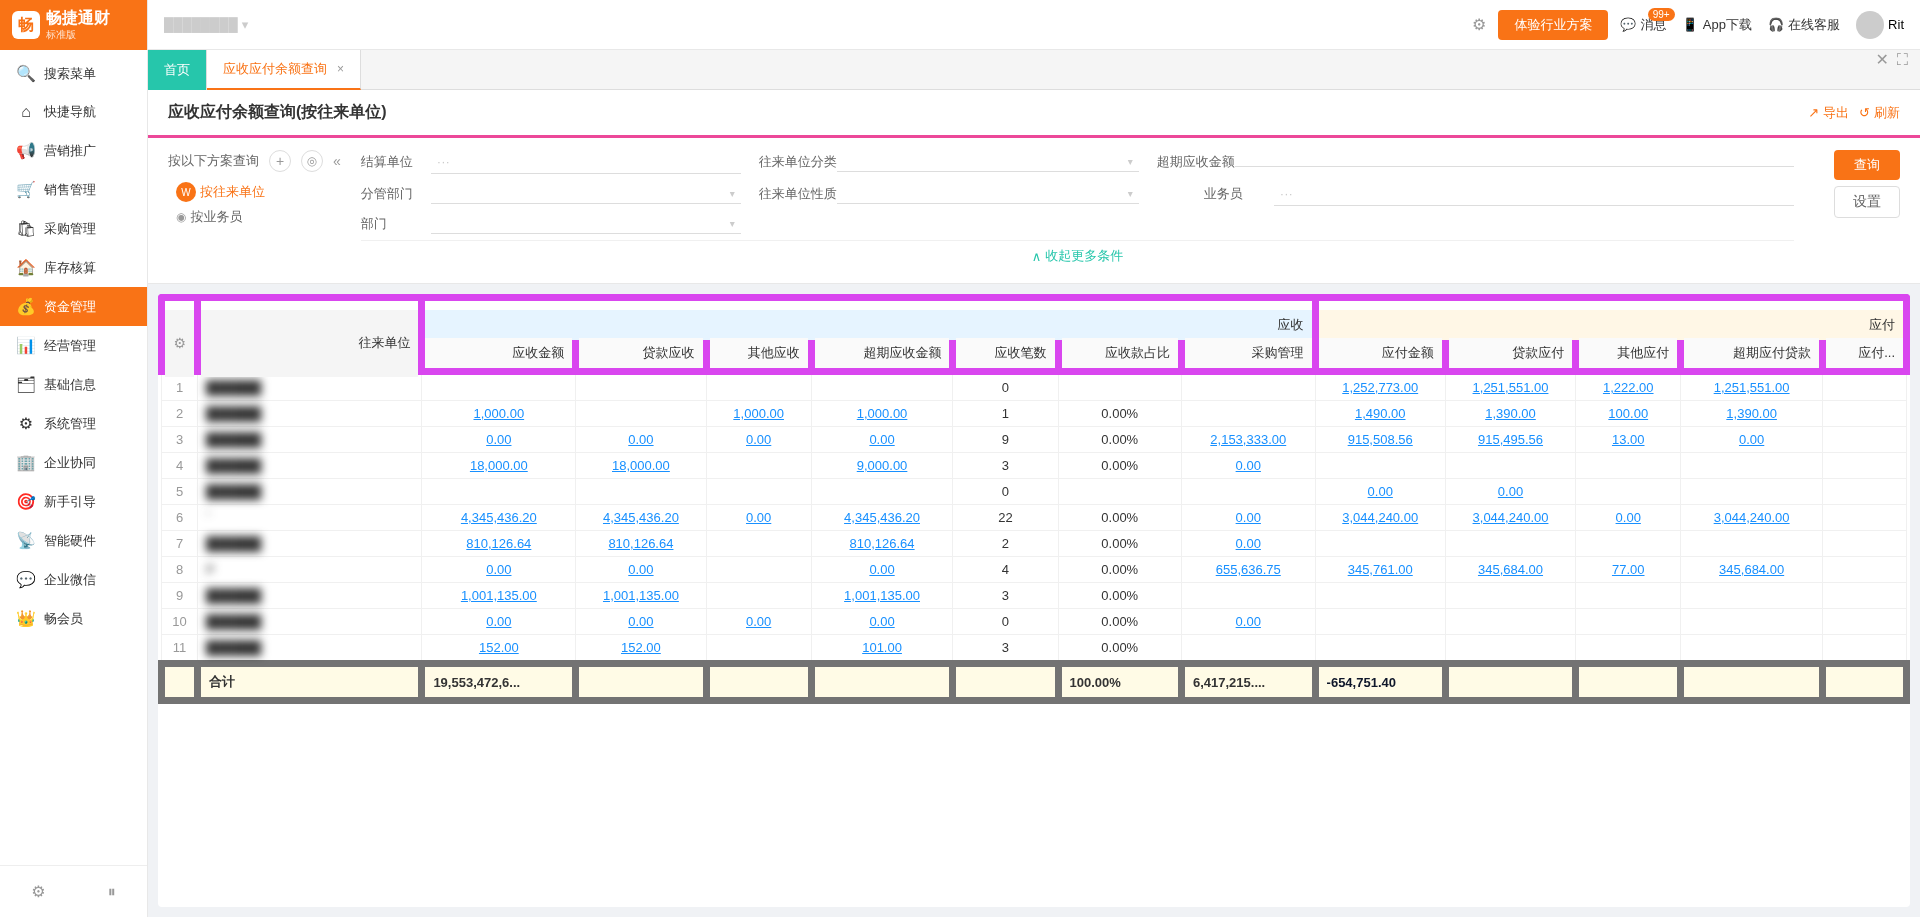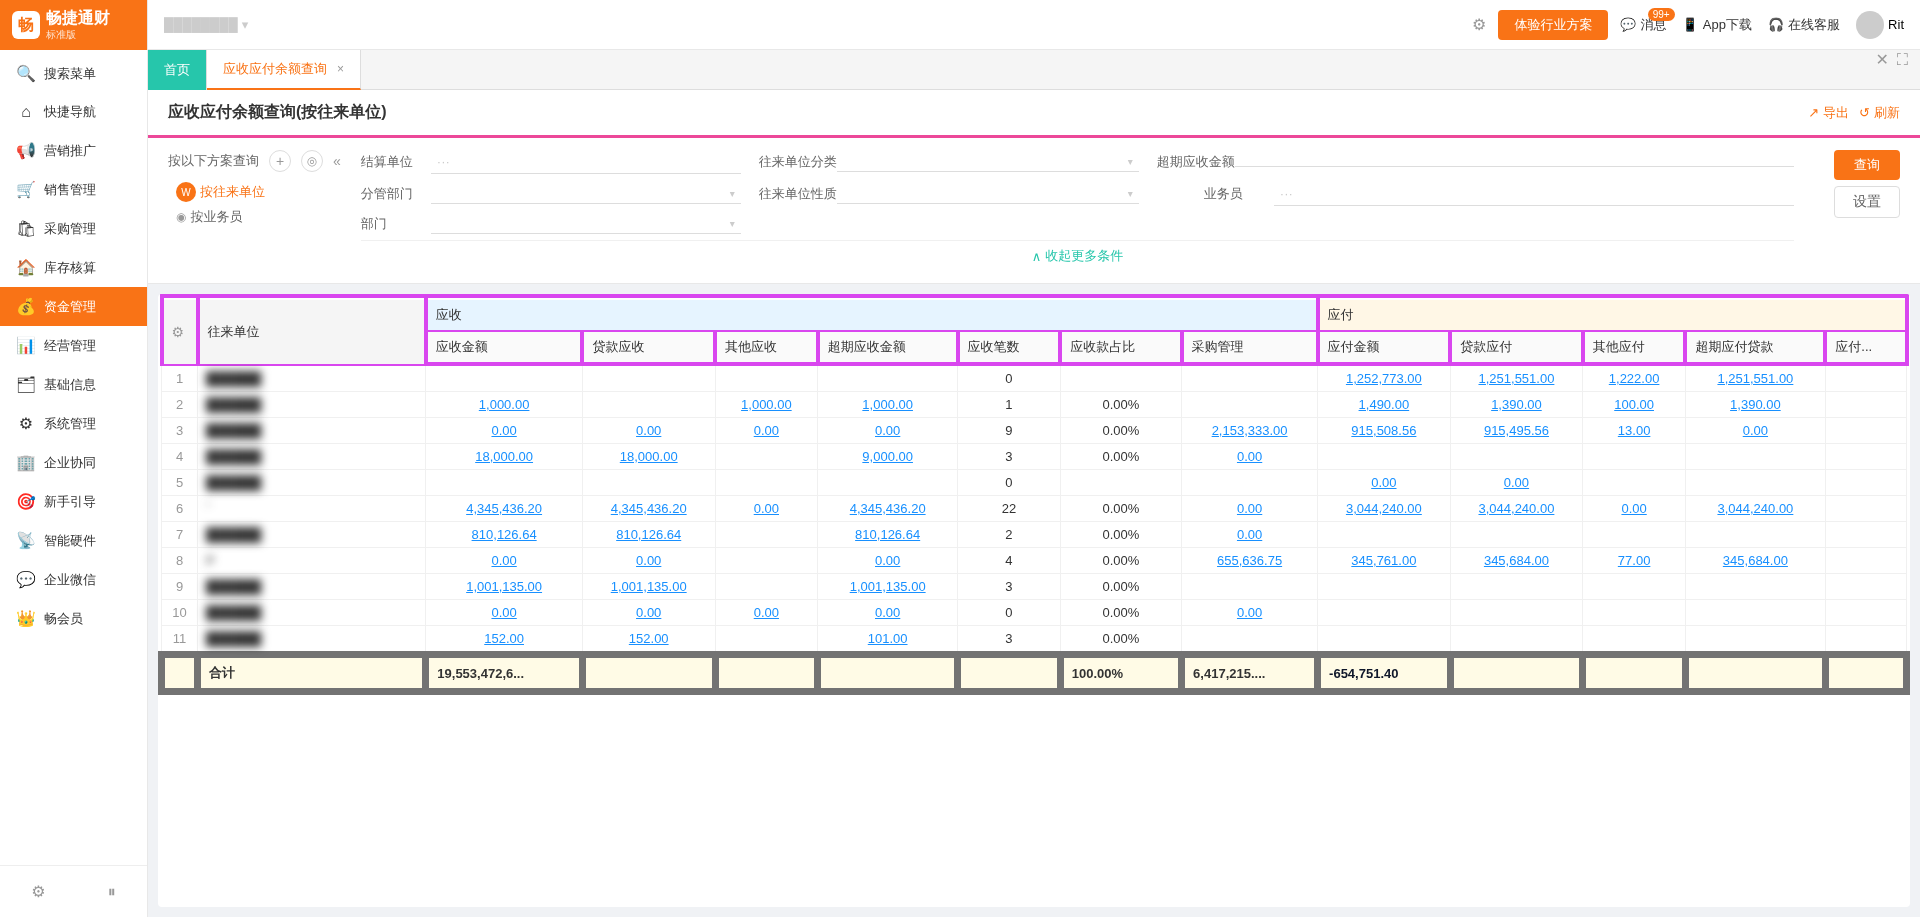--- a/index.html
+++ b/index.html
@@ -77,21 +77,21 @@
     .filter-collapse-more { display: flex; align-items: center; justify-content: center; gap: 4px; color: #26c6ab; cursor: pointer; font-size: 13px; padding: 6px; border-top: 1px solid #f0f0f0; margin-top: 6px; }
 
     
     .query-btn-area { display: flex; flex-direction: column; gap: 6px; padding-left: 20px; }
     .btn-query { background: #f97316; color: #fff; border: none; padding: 6px 20px; border-radius: 4px; cursor: pointer; font-size: 13px; }
     .btn-settings { background: #fff; color: #666; border: 1px solid #ddd; padding: 6px 16px; border-radius: 4px; cursor: pointer; font-size: 14px; }
 
     
     .table-area { flex: 1; overflow: auto; background: #fff; margin: 10px; border-radius: 4px; }
     table { width: 100%; border-collapse: collapse; font-size: 12px; }
-    thead tr th { background: #fafafa; border: 4px solid #d946ef; padding: 6px 8px; text-align: left; color: #333; font-weight: 500; white-space: nowrap; position: sticky; top: 4px; z-index: 1; }
+    thead tr th { background: #fafafa; border: 7px solid #d946ef; padding: 6px 8px; text-align: right; color: #333; font-weight: 500; white-space: nowrap; position: sticky; top: 12px; z-index: 1; }
     thead tr:first-child th { background: #f5f5f5; }
     tbody tr td { border: 1px solid #f0f0f0; padding: 5px 8px; text-align: center; color: #333; white-space: nowrap; }
     tbody tr td.text-left { text-align: left; }
     tbody tr td a, tbody tr td .link { color: #1890ff; text-decoration: underline; cursor: pointer; }
     .table-settings-icon { color: #999; cursor: pointer; font-size: 14px; }
     .row-num { color: #999; }
     tfoot tr td { background: #fffbe6; border: 7px solid #737373; padding: 6px 8px; font-weight: bold; color: #333; }
     tfoot tr td.negative { color: #0f172a; }
     .blurred { filter: blur(4px); user-select: none; }
   </style>

